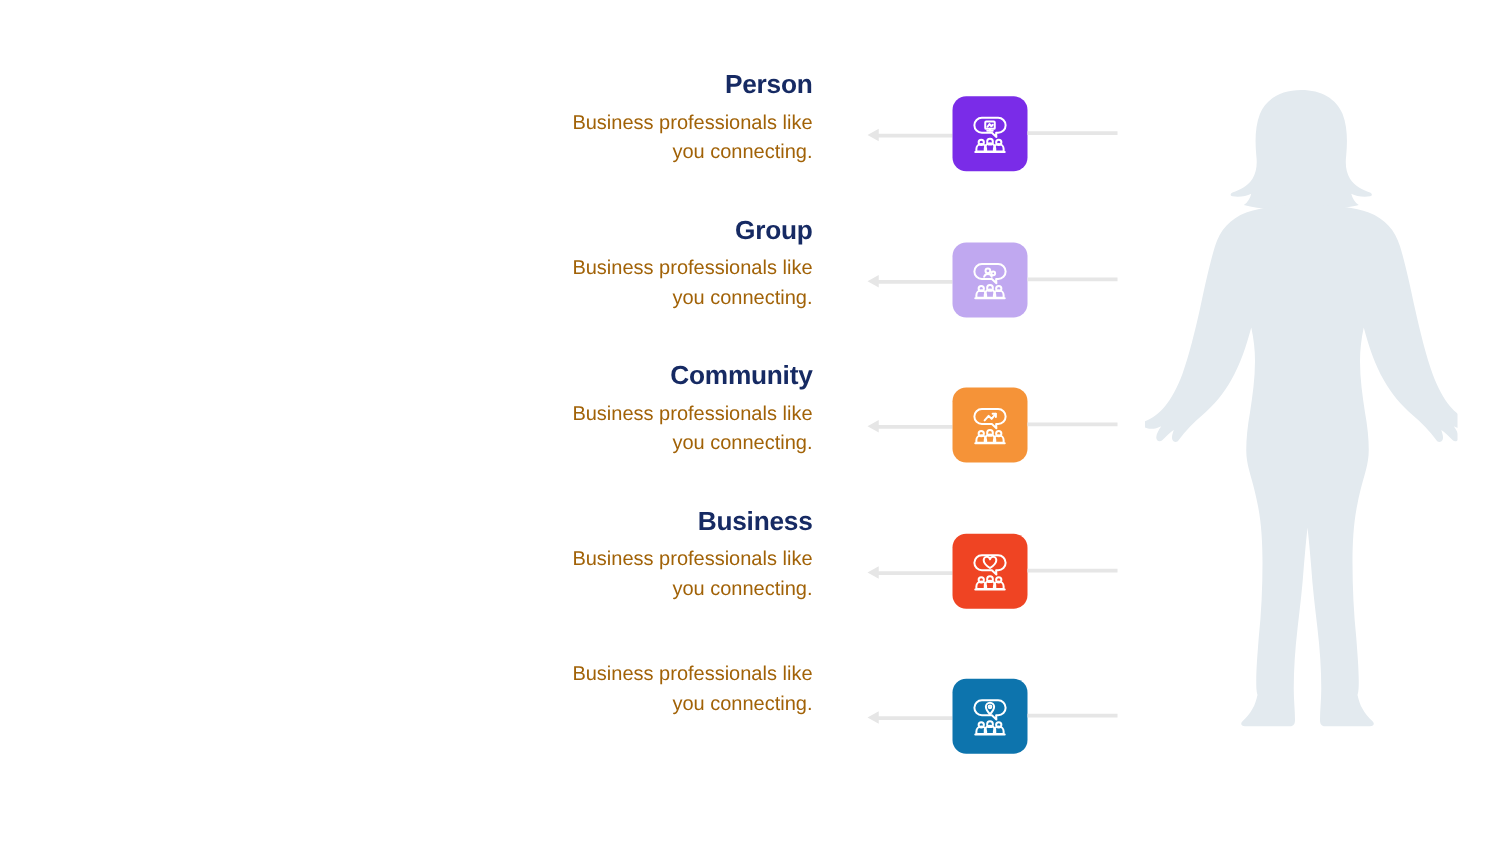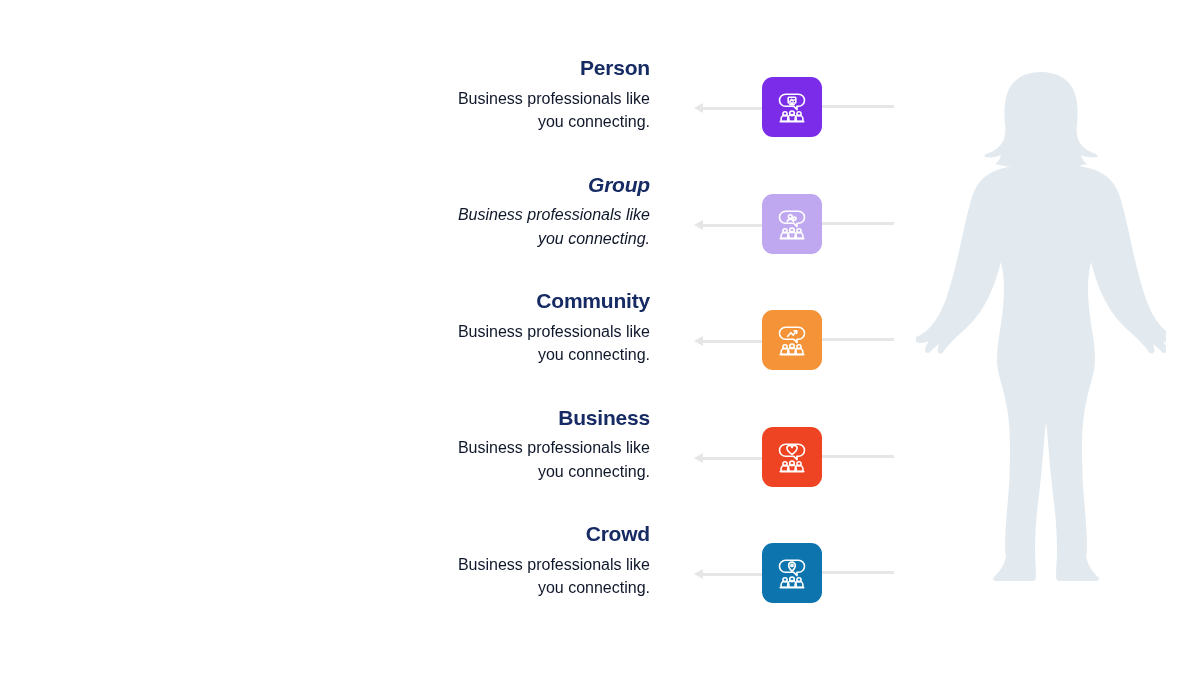--- a/index.html
+++ b/index.html
@@ -66,21 +66,21 @@
     font-size:21px;
     font-weight:700;
     color:#162a63;
     line-height:1.18;
     letter-spacing:-0.2px;
   }
   .item-desc {
     margin-top:6px;
     font-size:16px;
     line-height:1.48;
-    color:#0f172a;
+    color:#a16207;
     font-weight:400;
   }
 
   
   .connector-left {
     position:absolute;
     left:254px; top:47px;
     width:68px; height:10px;
   }
   .connector-left .line {
@@ -152,21 +152,21 @@
             <circle cx="16" cy="22.3" r="2.3" fill="none" stroke="#ffffff" stroke-width="1.6" stroke-linecap="round" stroke-linejoin="round"></circle>
             <circle cx="23" cy="22.8" r="2.1" fill="none" stroke="#ffffff" stroke-width="1.6" stroke-linecap="round" stroke-linejoin="round"></circle>
             <path d="M5.1 30.2 v-2.1 a3.9 3.9 0 0 1 7.8 0 v2.1 z" fill="none" stroke="#ffffff" stroke-width="1.6" stroke-linecap="round" stroke-linejoin="round"></path>
             <path d="M11.8 30.2 v-2.4 a4.2 4.2 0 0 1 8.4 0 v2.4 z" fill="none" stroke="#ffffff" stroke-width="1.6" stroke-linecap="round" stroke-linejoin="round"></path>
             <path d="M19.1 30.2 v-2.1 a3.9 3.9 0 0 1 7.8 0 v2.1 z" fill="none" stroke="#ffffff" stroke-width="1.6" stroke-linecap="round" stroke-linejoin="round"></path>
             <path d="M4.2 30.6 h23.6" fill="none" stroke="#ffffff" stroke-width="1.6" stroke-linecap="round" stroke-linejoin="round"></path>
           </svg>
         </div>
         <div class="connector-right" style="background: rgb(230, 230, 230);"></div>
       </div>
-      <div class="item-row" style="top: 172.5px; font-style: italic;">
+      <div class="item-row" style="top: 172.5px;">
         <div class="item-text">
           <div class="item-title">Group</div>
           <div class="item-desc">Business professionals like you connecting.</div>
         </div>
         <div class="connector-left">
           <span class="line" style="background: rgb(230, 230, 230);"></span>
           <span class="head" style="border-right-color: rgb(230, 230, 230);"></span>
         </div>
         <div class="icon-tile" style="background: rgb(192, 168, 240);">
           <svg width="32" height="32" viewBox="0 0 32 32" xmlns="http://www.w3.org/2000/svg">
@@ -229,21 +229,20 @@
             <path d="M5.1 30.2 v-2.1 a3.9 3.9 0 0 1 7.8 0 v2.1 z" fill="none" stroke="#ffffff" stroke-width="1.6" stroke-linecap="round" stroke-linejoin="round"></path>
             <path d="M11.8 30.2 v-2.4 a4.2 4.2 0 0 1 8.4 0 v2.4 z" fill="none" stroke="#ffffff" stroke-width="1.6" stroke-linecap="round" stroke-linejoin="round"></path>
             <path d="M19.1 30.2 v-2.1 a3.9 3.9 0 0 1 7.8 0 v2.1 z" fill="none" stroke="#ffffff" stroke-width="1.6" stroke-linecap="round" stroke-linejoin="round"></path>
             <path d="M4.2 30.6 h23.6" fill="none" stroke="#ffffff" stroke-width="1.6" stroke-linecap="round" stroke-linejoin="round"></path>
           </svg>
         </div>
         <div class="connector-right" style="background: rgb(230, 230, 230);"></div>
       </div>
       <div class="item-row" style="top: 522px;">
         <div class="item-text">
-          <div class="item-title">Crowd</div>
           <div class="item-desc">Business professionals like you connecting.</div>
         </div>
         <div class="connector-left">
           <span class="line" style="background: rgb(230, 230, 230);"></span>
           <span class="head" style="border-right-color: rgb(230, 230, 230);"></span>
         </div>
         <div class="icon-tile" style="background: rgb(13, 116, 173);">
           <svg width="32" height="32" viewBox="0 0 32 32" xmlns="http://www.w3.org/2000/svg">
             <path d="M9.5 3.2 h13 a6 6 0 0 1 0 12 h-1.6 l0.2 3.4 -3.6 -3.4 h-8 a6 6 0 0 1 0 -12 z" fill="none" stroke="#ffffff" stroke-width="1.6" stroke-linecap="round" stroke-linejoin="round"></path>
             <path d="M16 5.1 a3.3 3.3 0 0 0 -3.3 3.3 c0 2.5 3.3 6 3.3 6 s3.3 -3.5 3.3 -6 a3.3 3.3 0 0 0 -3.3 -3.3 z" fill="none" stroke="#ffffff" stroke-width="1.6" stroke-linecap="round" stroke-linejoin="round"></path>

